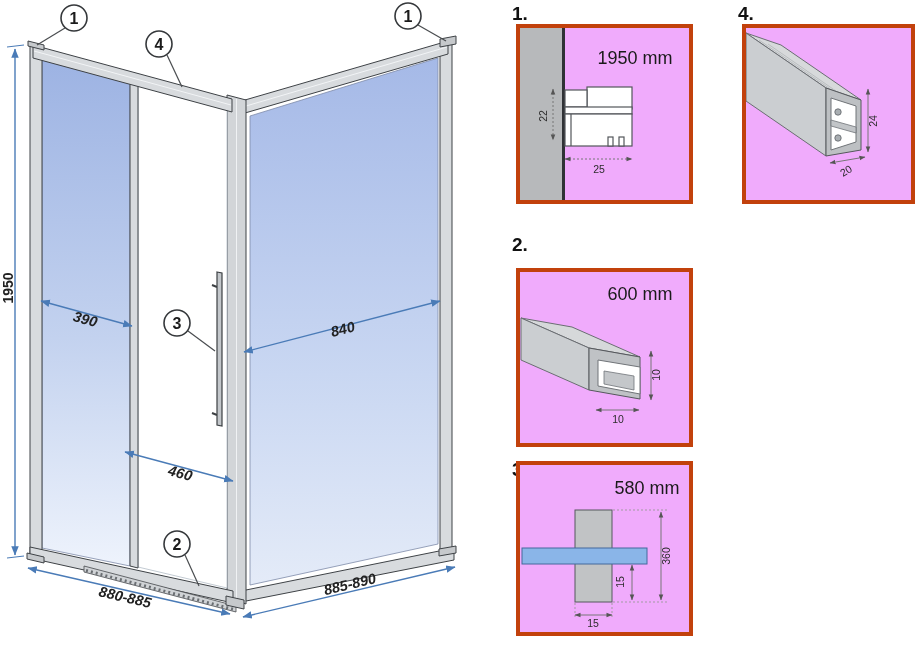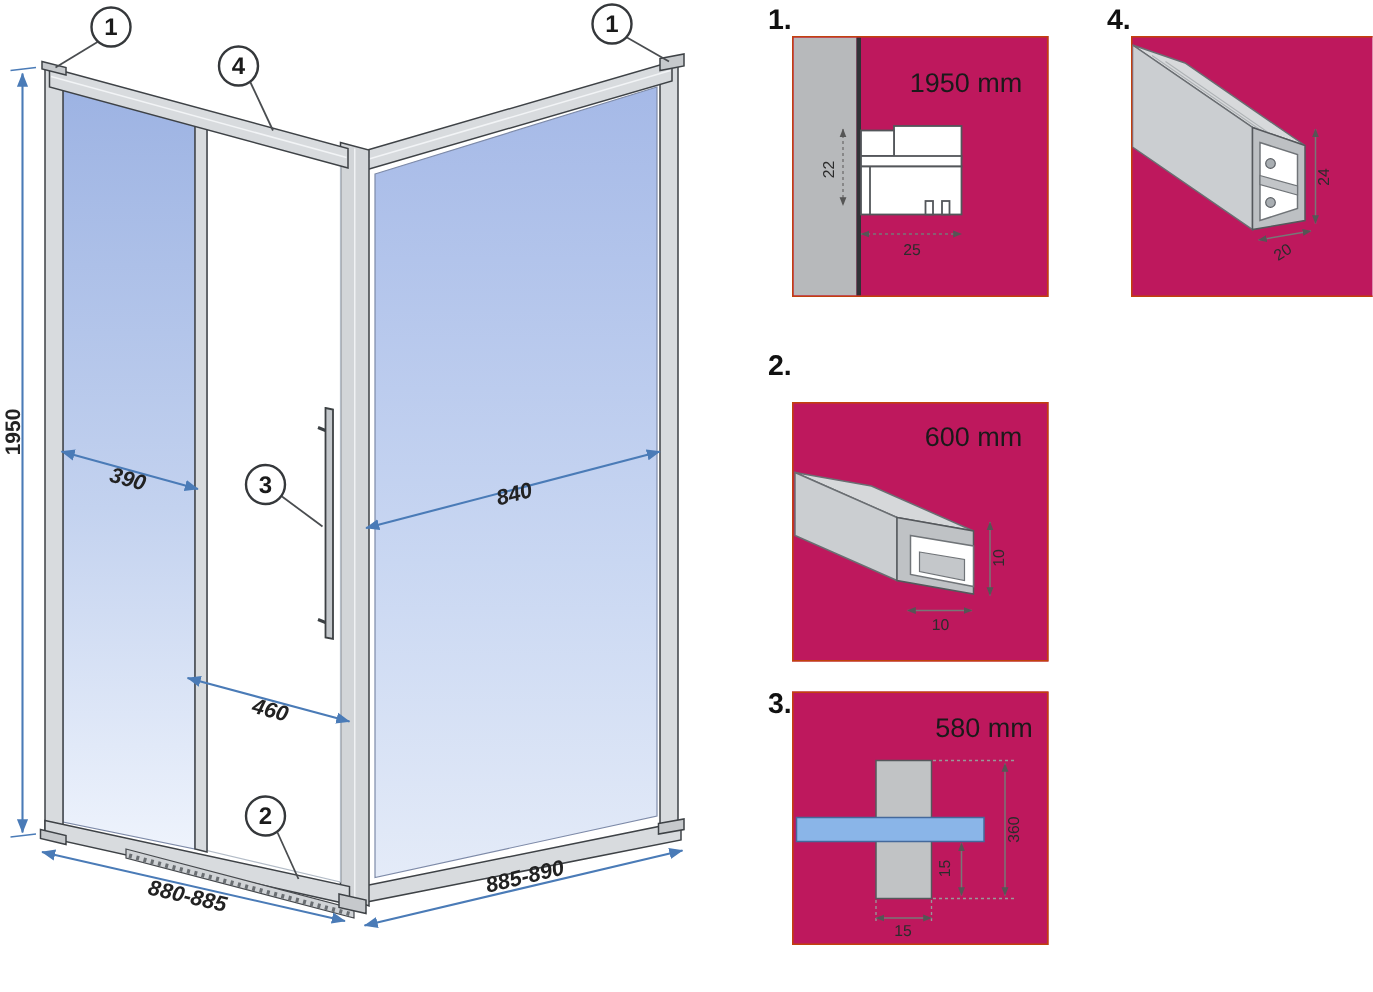--- a/index.html
+++ b/index.html
@@ -1,19 +1,19 @@
 <!DOCTYPE html>
 <html><head>
 <meta charset="utf-8">
 <style>
   html,body{margin:0;padding:0;background:#ffffff;}
   body{width:915px;height:661px;position:relative;font-family:"Liberation Sans",sans-serif;overflow:hidden;}
   .abs{position:absolute;}
   .dlabel{font-size:19px;font-weight:bold;color:#111;}
-  .dbox{border:1px solid #c2410c;background:#be185d;margin-left:12px;}
+  .dbox{border:4px solid #c2410c;background:#f0abfc;}
   svg text{fill:#1f1f1f;}
   .dimtxt{font-size:14.5px;font-weight:600;font-style:italic;fill:#222;}
   .dimtxtv{font-size:14px;font-weight:600;fill:#222;}
   .callout-num{font-size:16px;font-weight:bold;fill:#1b1b1b;}
   .dtitle{font-size:18px;fill:#1a1a1a;}
   .sdim{font-size:10.5px;fill:#2c2c2c;}
   .profline{fill:#ffffff;stroke:#53565a;stroke-width:1.2;}
 </style>
 </head>
 <body>

